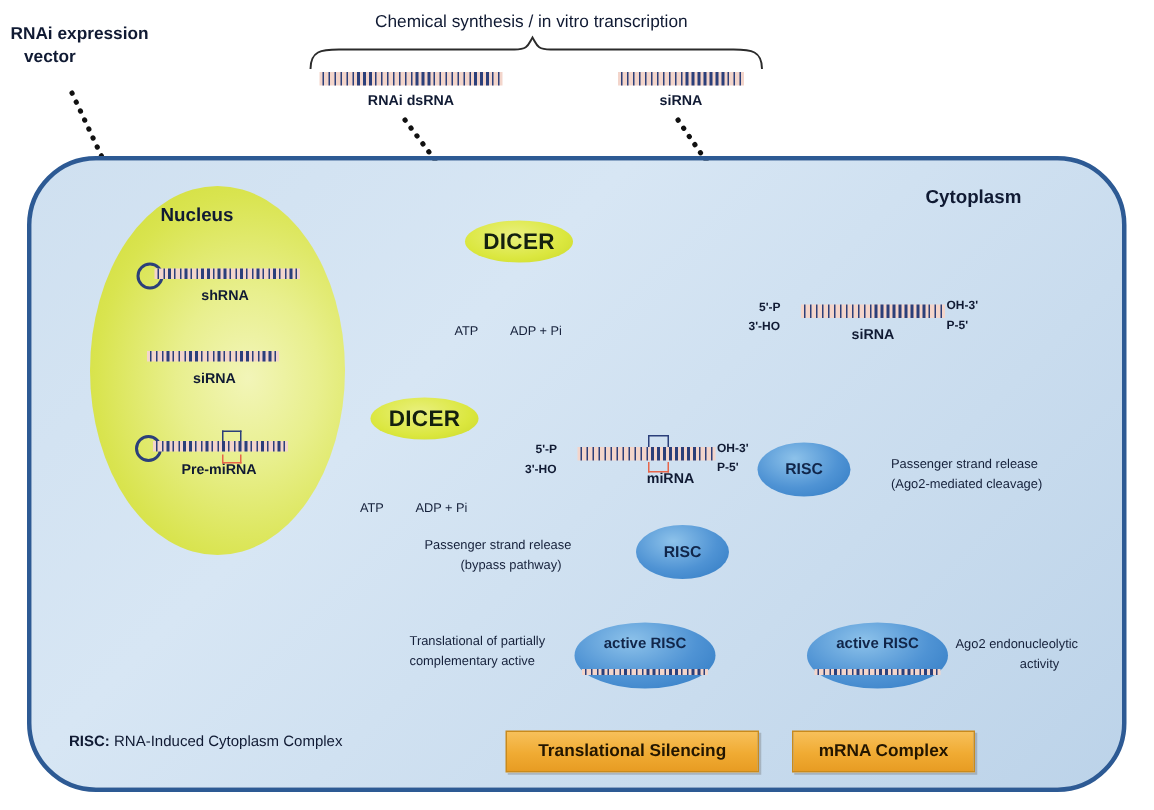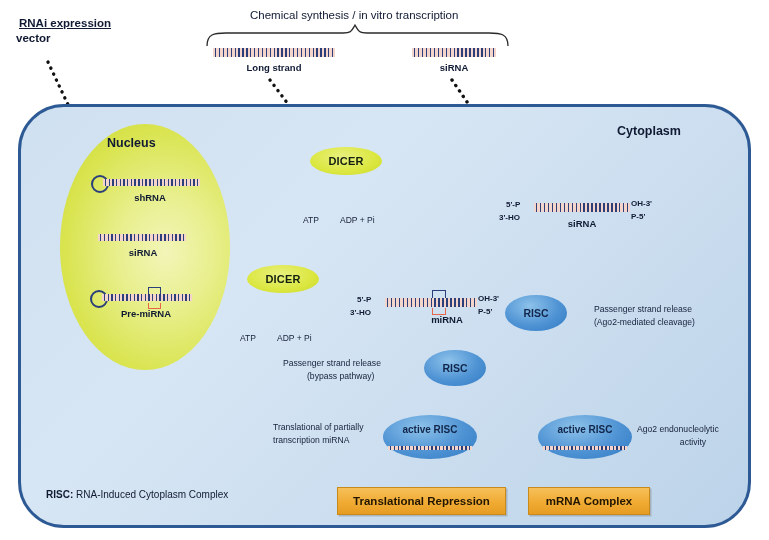--- a/index.html
+++ b/index.html
@@ -54,21 +54,21 @@
 
   
   .loop{position:absolute;border:2.6px solid #2b3f7a;border-radius:50%;
         background:transparent;}
 
   
   .dicer{
     position:absolute;border-radius:50%;
     background:radial-gradient(ellipse at 45% 35%, #e9f07f 0%, #dbe73f 60%, #c9d72a 100%);
     display:flex;align-items:center;justify-content:center;
-    font-size:11px;font-weight:bold;color:#14200f;letter-spacing:.2px;
+    font-size:15px;font-weight:bold;color:#14200f;letter-spacing:.2px;
   }
   .risc{
     position:absolute;border-radius:50%;
     background:radial-gradient(ellipse at 40% 30%, #8dc2ea 0%, #4f93d4 55%, #2f79c2 100%);
     display:flex;align-items:center;justify-content:center;
     font-size:10.5px;font-weight:bold;color:#11264a;
   }
   .arisc{
     position:absolute;border-radius:50%;
     background:radial-gradient(ellipse at 40% 28%, #8dc2ea 0%, #4f93d4 55%, #2f79c2 100%);
@@ -157,21 +157,21 @@
       <path d="M585,459 L585,483" marker-end="url(#ah)"></path>
     </g>
   </svg>
 
   <div class="t lbl-title" style="left:250px;top:8px;">
     <span>Chemical synthesis /</span>
     <span class="ital">in vitro</span>
     <span>transcription</span>
   </div>
 
-  <div class="t lbl-head" style="left:19px;top:16px;text-decoration:underline;">RNAi expression</div>
+  <div class="t lbl-head" style="left:7px;top:16px;">RNAi expression</div>
   <div class="t lbl-head" style="left:16px;top:31px;">vector</div>
 
   <div class="duplex" style="left:213px;top:46px;width:122px;height:13px;">
     <div class="dx-fill"></div>
       <div class="dx-top"></div>
       <div class="dx-bot"></div>
     <div class="dx-rungs">
         <i style="left:2.00px"></i>
         <i style="left:5.90px"></i>
         <i style="left:9.80px"></i>
@@ -198,21 +198,21 @@
         <i style="left:91.70px"></i>
         <i style="left:95.60px"></i>
         <i style="left:99.50px"></i>
         <i style="left:103.40px"></i>
         <i style="left:107.30px"></i>
         <i style="left:111.20px"></i>
         <i style="left:115.10px"></i>
         <i style="left:119.00px"></i>
       </div>
   </div>
-  <div class="t lbl-rna ctr" style="left:213px;top:62px;width:122px;">Long strand</div>
+  <div class="t lbl-rna ctr" style="left:213px;top:62px;width:122px;">RNAi dsRNA</div>
 
   <div class="duplex" style="left:412px;top:46px;width:84px;height:13px;">
     <div class="dx-fill"></div>
       <div class="dx-top"></div>
       <div class="dx-bot"></div>
     <div class="dx-rungs">
         <i style="left:2.00px"></i>
         <i style="left:5.95px"></i>
         <i style="left:9.90px"></i>
         <i style="left:13.85px"></i>
@@ -467,21 +467,21 @@
         <i style="left:58.43px"></i>
         <i style="left:62.19px"></i>
         <i style="left:65.95px"></i>
         <i style="left:69.71px"></i>
         <i style="left:73.48px"></i>
         <i style="left:77.24px"></i>
         <i style="left:81.00px"></i>
       </div>
   </div>
   <div class="t lbl-note" style="left:273px;top:422px;">Translational of partially</div>
-  <div class="t lbl-note" style="left:273px;top:435px;">transcription miRNA</div>
+  <div class="t lbl-note" style="left:273px;top:435px;">complementary active</div>
 
   <div class="arisc" style="left:538px;top:415px;width:94px;height:44px;">
     <span>active RISC</span>
   </div>
   <div class="duplex" style="left:543px;top:444px;width:84px;height:8px;z-index:5;">
     <div class="dx-fill"></div>
       <div class="dx-top"></div>
       <div class="dx-bot"></div>
     <div class="dx-rungs">
         <i style="left:2.00px"></i>
@@ -504,20 +504,20 @@
         <i style="left:65.95px"></i>
         <i style="left:69.71px"></i>
         <i style="left:73.48px"></i>
         <i style="left:77.24px"></i>
         <i style="left:81.00px"></i>
       </div>
   </div>
   <div class="t lbl-note" style="left:637px;top:424px;">Ago2 endonucleolytic</div>
   <div class="t lbl-note ctr" style="left:637px;top:437px;width:112px;">activity</div>
 
-  <div class="outbox" style="left:337px;top:487px;width:167px;height:26px;">Translational Repression</div>
+  <div class="outbox" style="left:337px;top:487px;width:167px;height:26px;">Translational Silencing</div>
   <div class="outbox" style="left:528px;top:487px;width:120px;height:26px;">mRNA Complex</div>
 
   <div class="t" id="legend">
     <span class="bold">RISC:</span><span> RNA-Induced Cytoplasm Complex</span>
   </div>
 
 </div>
 
 </body></html>

